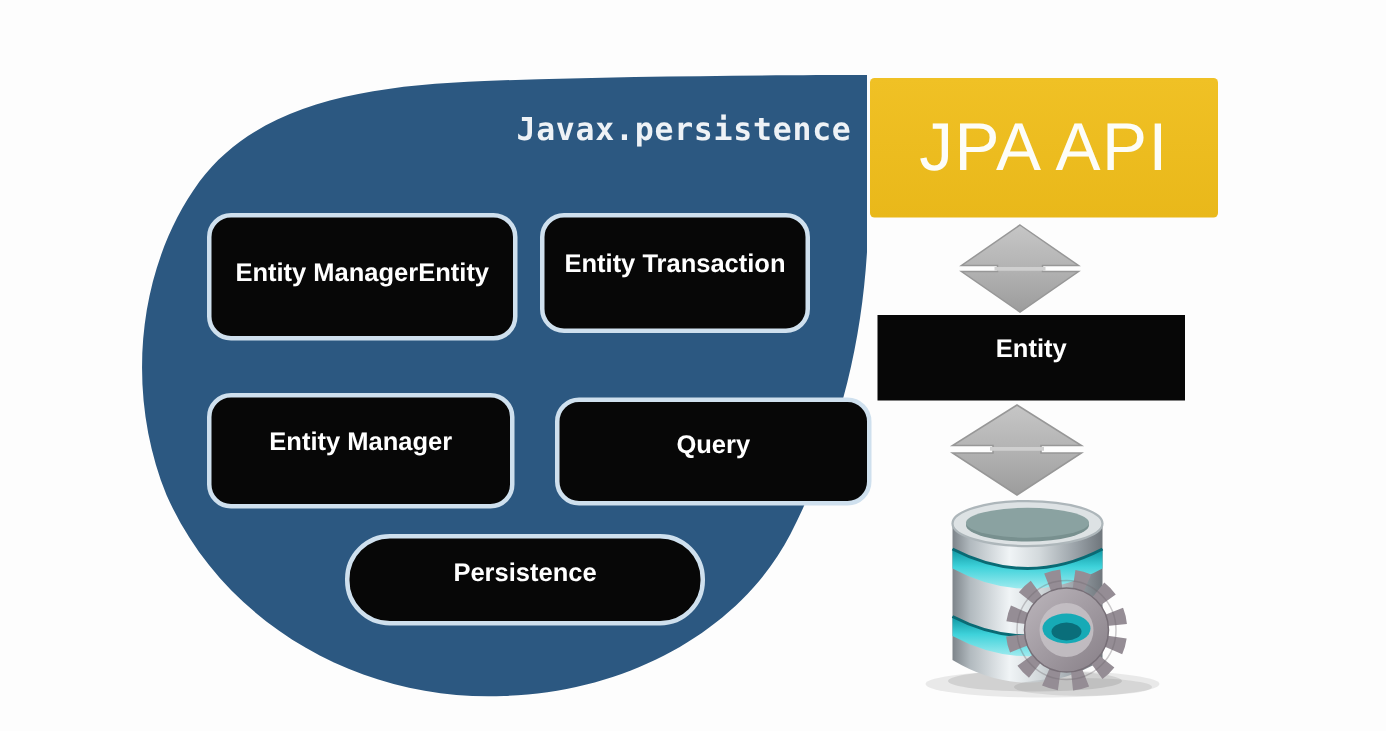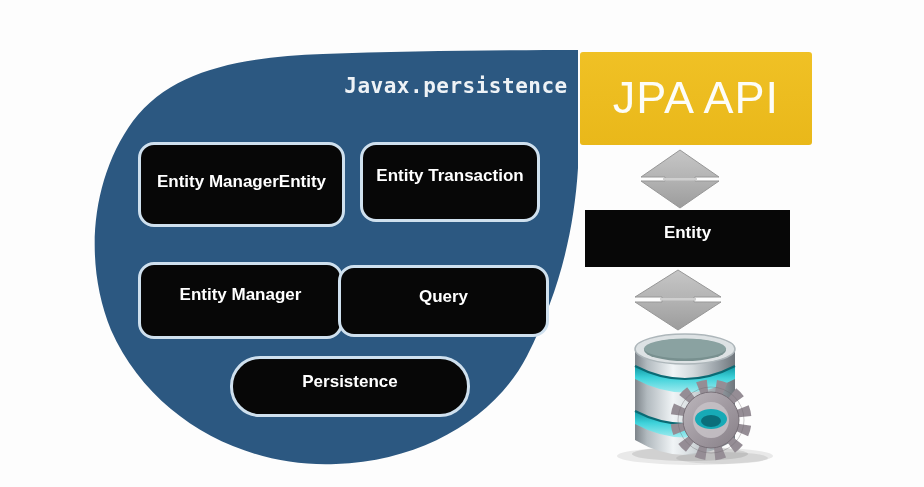--- a/index.html
+++ b/index.html
@@ -21,21 +21,21 @@
   .nbox{
     position:absolute;z-index:3;background:#070707;
     border:3px solid #cfe0ee;border-radius:16px;box-sizing:border-box;
     display:flex;align-items:center;justify-content:center;flex-direction:row;
     color:#fff;font:700 17px "Liberation Sans",sans-serif;line-height:1.55;
     text-align:center;
   }
   .nbox.emf{left:138px;top:142px;width:207px;height:85px;padding-bottom:4px;}
   .nbox.et {left:360px;top:142px;width:180px;height:80px;padding-bottom:12px;}
   .nbox.em {left:138px;top:262px;width:205px;height:77px;padding-bottom:10px;}
-  .nbox.qr {left:338px;top:265px;width:211px;height:72px;padding-bottom:8px;}
+  .nbox.qr {left:370px;top:265px;width:211px;height:72px;padding-bottom:8px;}
   .nbox.ps {left:230px;top:356px;width:240px;height:61px;padding-bottom:8px;border-radius:30px;}
 
   
   .jpa{
     position:absolute;left:580px;top:52px;width:232px;height:93px;z-index:4;
     background:linear-gradient(#f0c125,#e9b81a);
     border-radius:3px;
     display:flex;align-items:center;justify-content:center;
     color:#fdfdf8;font:400 45px "Liberation Sans",sans-serif;
     letter-spacing:1px;padding-bottom:2px;box-sizing:border-box;

